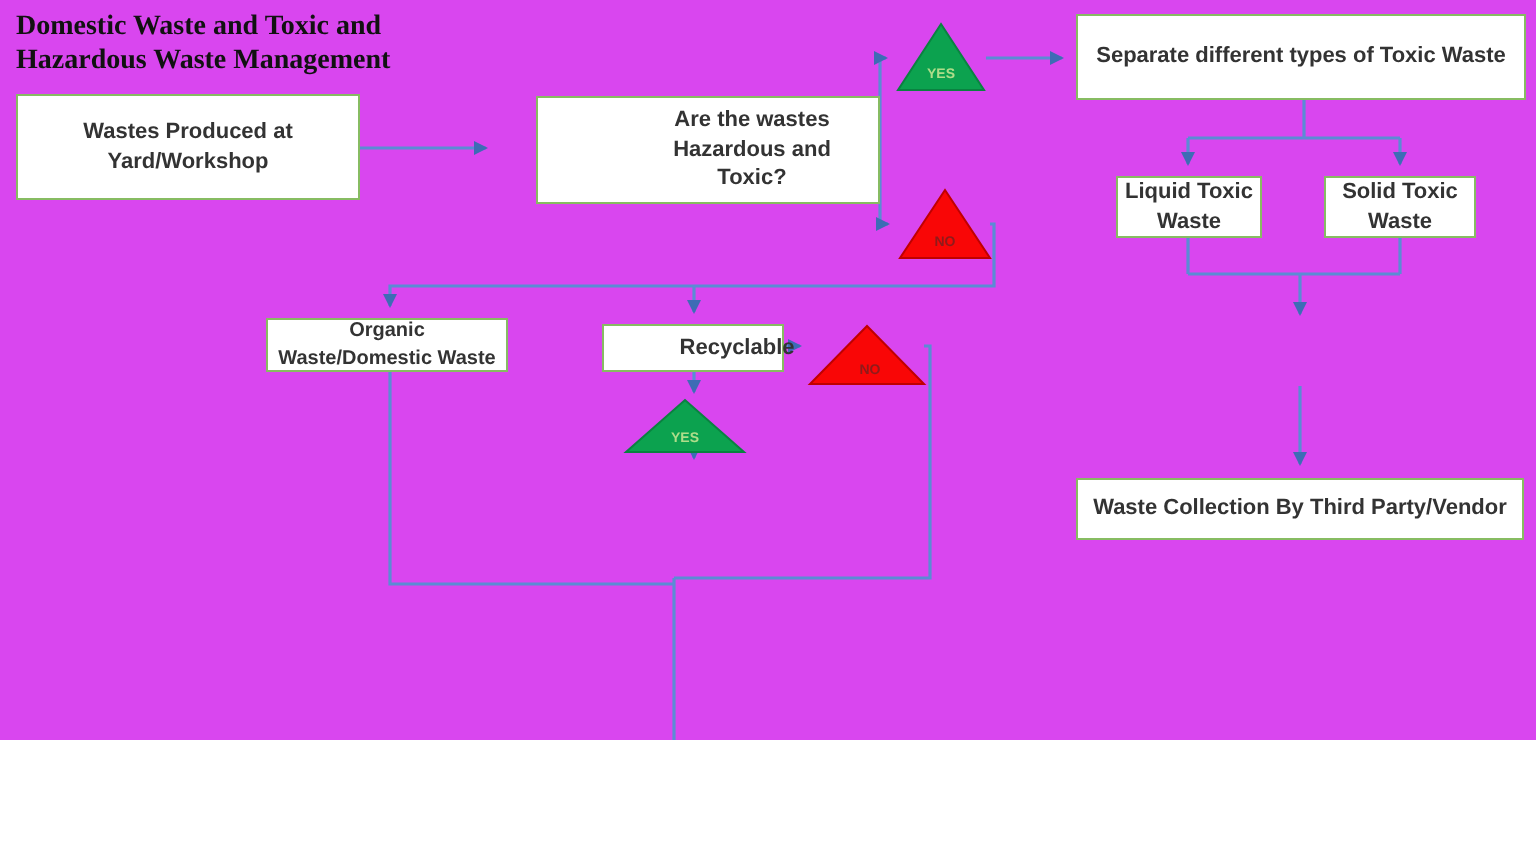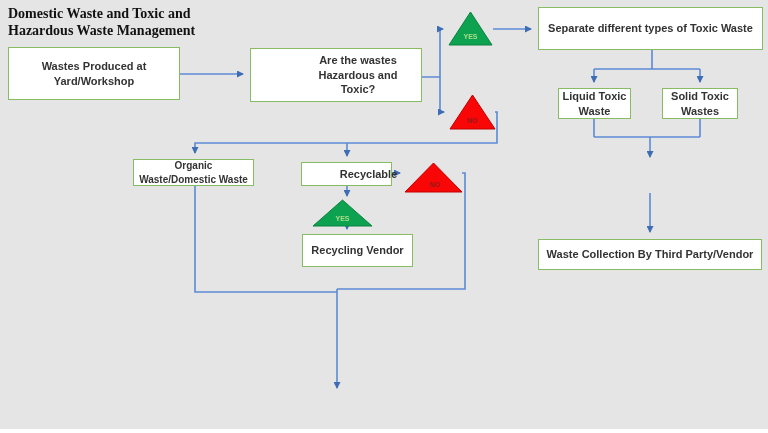--- a/index.html
+++ b/index.html
@@ -1,20 +1,20 @@
 <!DOCTYPE html>
 <html><head>
 <meta charset="utf-8">
 <style>
   html, body { margin: 0; padding: 0; background: #ffffff; }
   .canvas {
     position: relative;
     width: 768px;
-    height: 429px;
-    background: #e5e5e5;
+    height: 370px;
+    background: #d946ef;
     overflow: hidden;
     font-family: "Liberation Sans", sans-serif;
   }
   .diagram-title {
     position: absolute;
     left: 8px;
     top: 5px;
     width: 240px;
     font-family: "Liberation Serif", serif;
     font-weight: bold;
@@ -32,21 +32,21 @@
     align-items: center;
     justify-content: center;
     text-align: center;
     color: #333333;
     font-weight: bold;
     font-size: 11px;
     line-height: 1.35;
   }
   .node span { white-space: pre-line; }
   .wastes-produced   { left: 8px;   top: 47px;  width: 172px; height: 53px; }
-  .hazardous-question{ left: 250px; top: 48px;  width: 172px; height: 54px; padding-left: 44px; }
+  .hazardous-question{ left: 268px; top: 48px;  width: 172px; height: 54px; padding-left: 44px; }
   .separate-toxic    { left: 538px; top: 7px;   width: 225px; height: 43px; }
   .liquid-toxic      { left: 558px; top: 88px;  width: 73px;  height: 31px; }
   .solid-toxic       { left: 662px; top: 88px;  width: 76px;  height: 31px; }
   .temporary-containment { left: 578px; top: 163px; width: 142px; height: 30px; }
   .waste-collection  { left: 538px; top: 239px; width: 224px; height: 31px; }
   .organic           { left: 133px; top: 159px; width: 121px; height: 27px; font-size: 10px; }
   .recyclable        { left: 301px; top: 162px; width: 91px;  height: 24px; padding-left: 44px; }
   .recycling-vendor  { left: 302px; top: 234px; width: 111px; height: 33px; }
   .dump              { left: 282px; top: 394px; width: 112px; height: 34px; }
   svg.wires { position: absolute; left: 0; top: 0; }
@@ -132,35 +132,32 @@
     <span>Separate different types of Toxic Waste</span>
   </div>
 
   <div class="node liquid-toxic">
     <span>Liquid Toxic
 Waste</span>
   </div>
 
   <div class="node solid-toxic">
     <span>Solid Toxic
-Wastes</span>
+Waste</span>
   </div>
 
 
   <div class="node waste-collection">
     <span>Waste Collection By Third Party/Vendor</span>
   </div>
 
   <div class="node organic">
     <span>Organic
 Waste/Domestic Waste</span>
   </div>
 
   <div class="node recyclable">
     <span>Recyclable</span>
   </div>
 
-  <div class="node recycling-vendor">
-    <span>Recycling Vendor</span>
-  </div>
 
 
 </div>
 
 </body></html>

